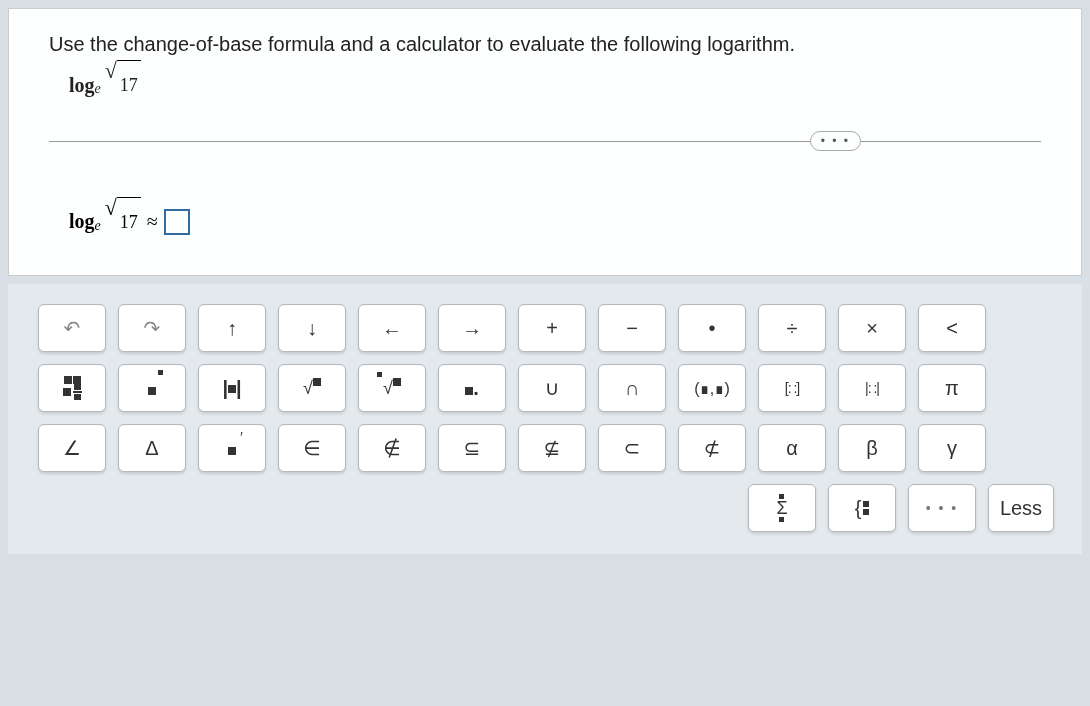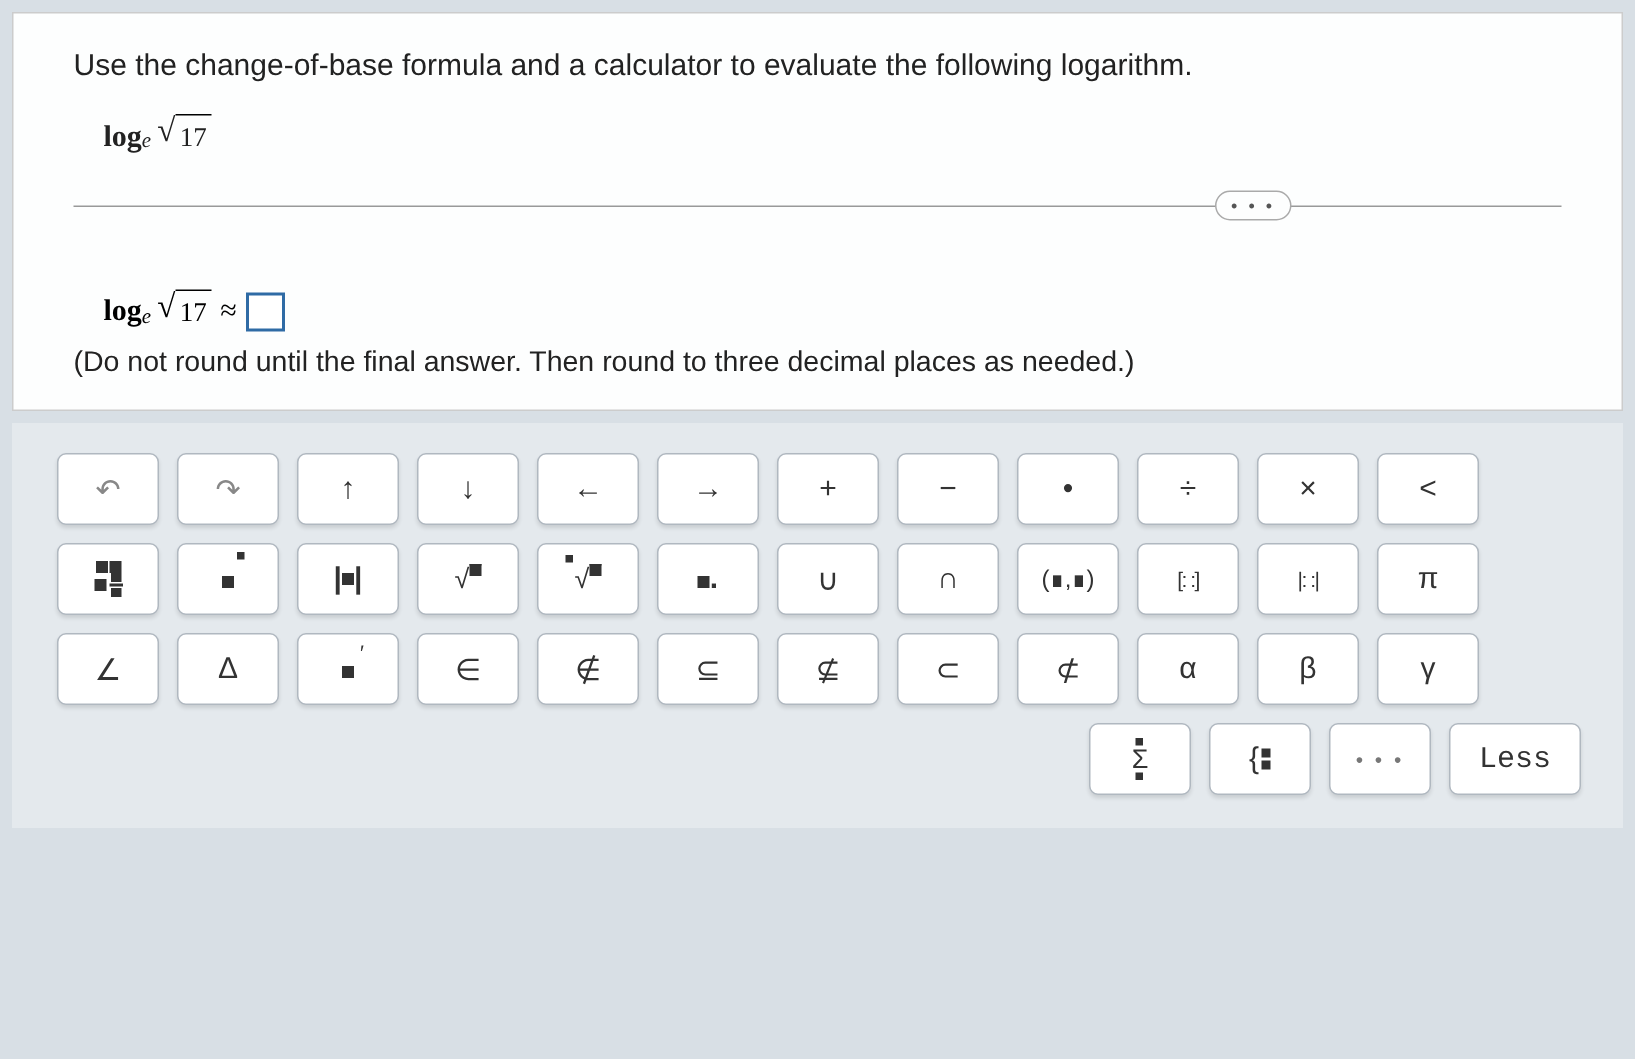--- a/index.html
+++ b/index.html
@@ -16,21 +16,21 @@
     }
     .content-area {
       background: #fdfefe;
       margin: 8px 8px 0 8px;
       padding: 24px 40px 20px 40px;
       border: 1px solid #ccc;
     }
     .question-text {
       font-size: 20px;
       color: #222;
-      margin-bottom: 20px;
+      margin-bottom: 4px;
     }
     .math-expr {
       font-size: 20px;
       color: #222;
       margin-left: 20px;
       margin-bottom: 30px;
       display: flex;
       align-items: center;
       font-family: Georgia, serif;
     }
@@ -49,21 +49,21 @@
       display: inline-flex;
       align-items: flex-start;
       margin-left: 2px;
     }
     .sqrt-radical {
       font-size: 22px;
       line-height: 1;
     }
     .sqrt-arg {
       border-top: 1.5px solid #000;
-      padding: 4px 3px;
+      padding: 14px 3px;
       font-size: 18px;
       line-height: 1.2;
     }
     .divider {
       border: none;
       border-top: 1px solid #999;
       margin: 20px 0 0 0;
       position: relative;
     }
     .divider-dots {
@@ -148,22 +148,21 @@
       color: #888;
     }
     .key .small-icon {
       font-size: 16px;
     }
     .row4 {
       justify-content: flex-end;
       padding-right: 8px;
     }
     .key-less {
-      width: 88px;
-      font-family: Liberation Mono, monospace;
+      width: 66px;
     }
     .frac-icon {
       display: flex;
       flex-direction: column;
       align-items: center;
       font-size: 11px;
       line-height: 1;
     }
     .frac-icon .top {
       display: flex;
@@ -231,21 +230,20 @@
       <span class="log-text">log</span>
       <span class="sub-e">e</span>
       <span class="sqrt-symbol">
         <span class="sqrt-radical">√</span>
         <span class="sqrt-arg">17</span>
       </span>
       <span class="approx">≈</span>
       <span class="answer-box"></span>
     </div>
 
-    <div class="round-note">(Do not round until the final answer. Then round to three decimal places as needed.)</div>
   </div>
 </div>
 
 <div class="keyboard">
 
   <div class="key-row">
     <div class="key dim">
         <span>↶</span>
       </div>
     <div class="key dim">

